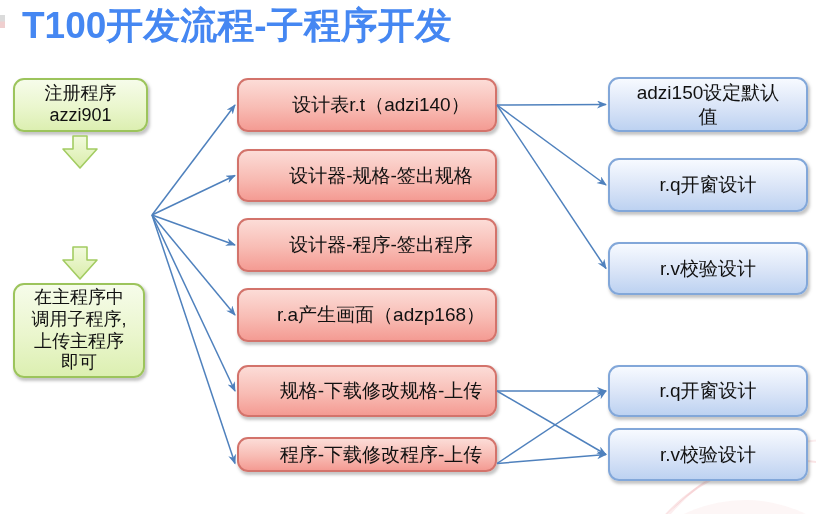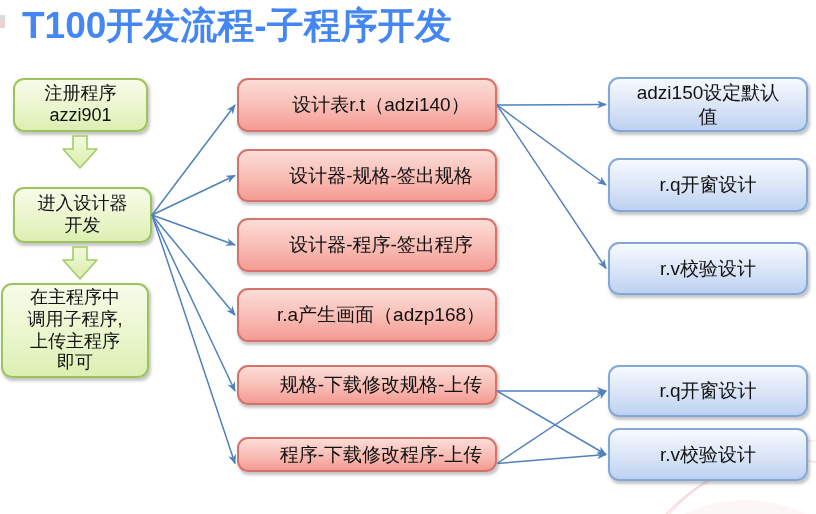--- a/index.html
+++ b/index.html
@@ -32,26 +32,26 @@
   }
   .blue{
     border:2px solid #82a7d9;
     background:linear-gradient(to bottom,#f7faff 0%,#d9e4f7 55%,#bdd2f1 100%);
     font-size:19px;
     justify-content:center;
   }
   
   #n-register      {left:13px; top:78px;  width:135px;height:54px;}
   #n-enter         {left:13px; top:187px; width:139px;height:56px;}
-  #n-callsub       {left:1px; top:283px; width:148px;height:95px;}
+  #n-callsub       {left:13px; top:283px; width:132px;height:95px;}
   #n-designtable   {left:237px;top:78px;  width:260px;height:54px;}
   #n-speccheckout  {left:237px;top:149px; width:260px;height:53px;}
   #n-progcheckout  {left:237px;top:218px; width:260px;height:54px;text-align:right;}
   #n-rascreen      {left:237px;top:288px; width:260px;height:54px;}
-  #n-specmodify    {left:237px;top:365px; width:260px;height:40px;}
+  #n-specmodify    {left:237px;top:365px; width:260px;height:52px;}
   #n-progmodify    {left:237px;top:437px; width:260px;height:35px;}
   #n-adzi150       {left:608px;top:77px;  width:200px;height:55px;}
   #n-rqtop         {left:608px;top:158px; width:200px;height:54px;}
   #n-rvtop         {left:608px;top:242px; width:200px;height:53px;}
   #n-rqbottom      {left:608px;top:365px; width:200px;height:52px;}
   #n-rvbottom      {left:608px;top:428px; width:200px;height:53px;}
 
   .block-arrow{position:absolute;z-index:1;}
   #ga1{left:61px;top:135px;}
   #ga2{left:61px;top:246px;}
@@ -83,24 +83,20 @@
   </div>
   <svg class="block-arrow" id="ga1" width="38" height="35" viewBox="0 0 38 35">
     <defs>
       <linearGradient id="gagrad" x1="0" y1="0" x2="0" y2="1">
         <stop offset="0" stop-color="#f2fadd"></stop>
           <stop offset="1" stop-color="#d9edaa"></stop>
       </linearGradient>
     </defs>
     <polygon points="12,1 26,1 26,14 36,14 19,33 2,14 12,14" fill="url(#gagrad)" stroke="#a3cc62" stroke-width="1.6" stroke-linejoin="round"></polygon>
   </svg>
-  <div class="node green" id="n-enter">
-    <span class="lbl">进入设计器
-开发</span>
-  </div>
   <svg class="block-arrow" id="ga2" width="38" height="35" viewBox="0 0 38 35">
     <polygon points="12,1 26,1 26,14 36,14 19,33 2,14 12,14" fill="url(#gagrad)" stroke="#a3cc62" stroke-width="1.6" stroke-linejoin="round"></polygon>
   </svg>
   <div class="node green" id="n-callsub">
     <span class="lbl">在主程序中
 调用子程序,
 上传主程序
 即可</span>
   </div>
 

